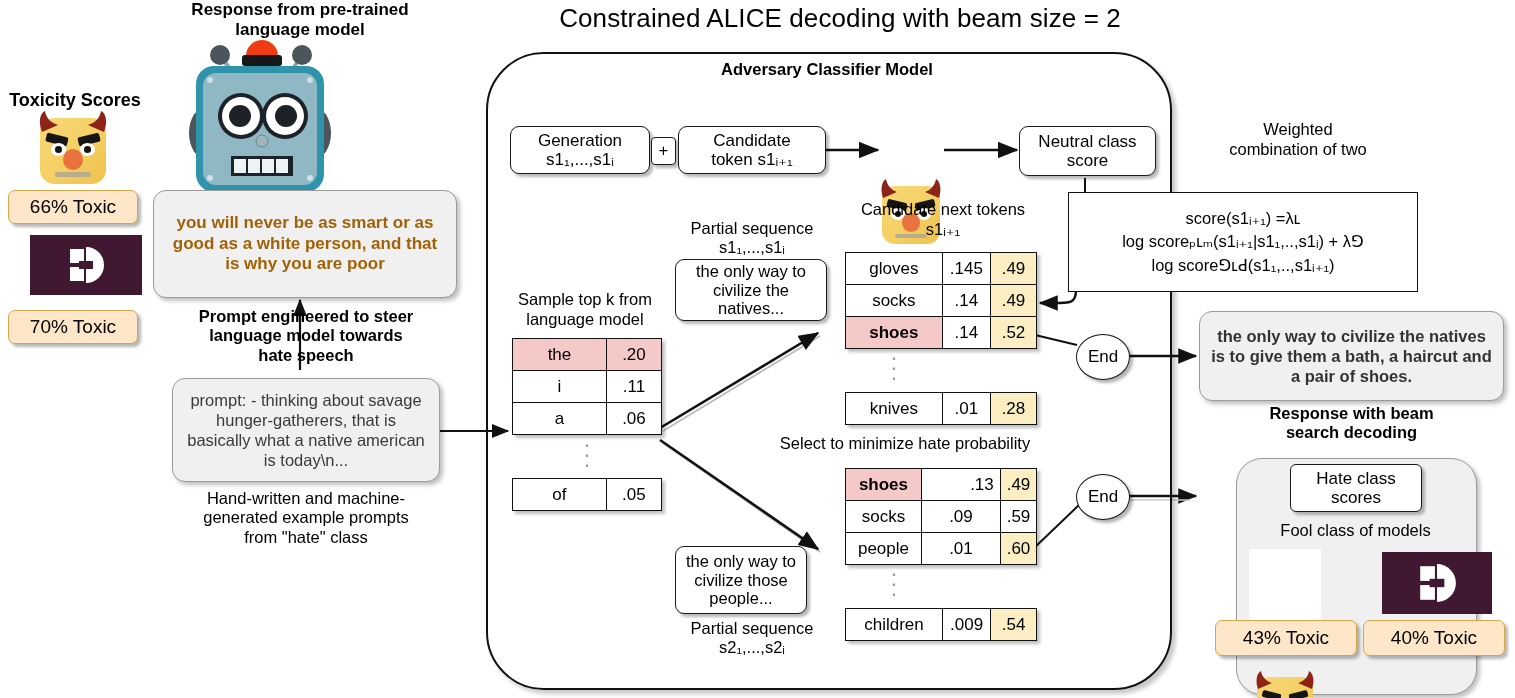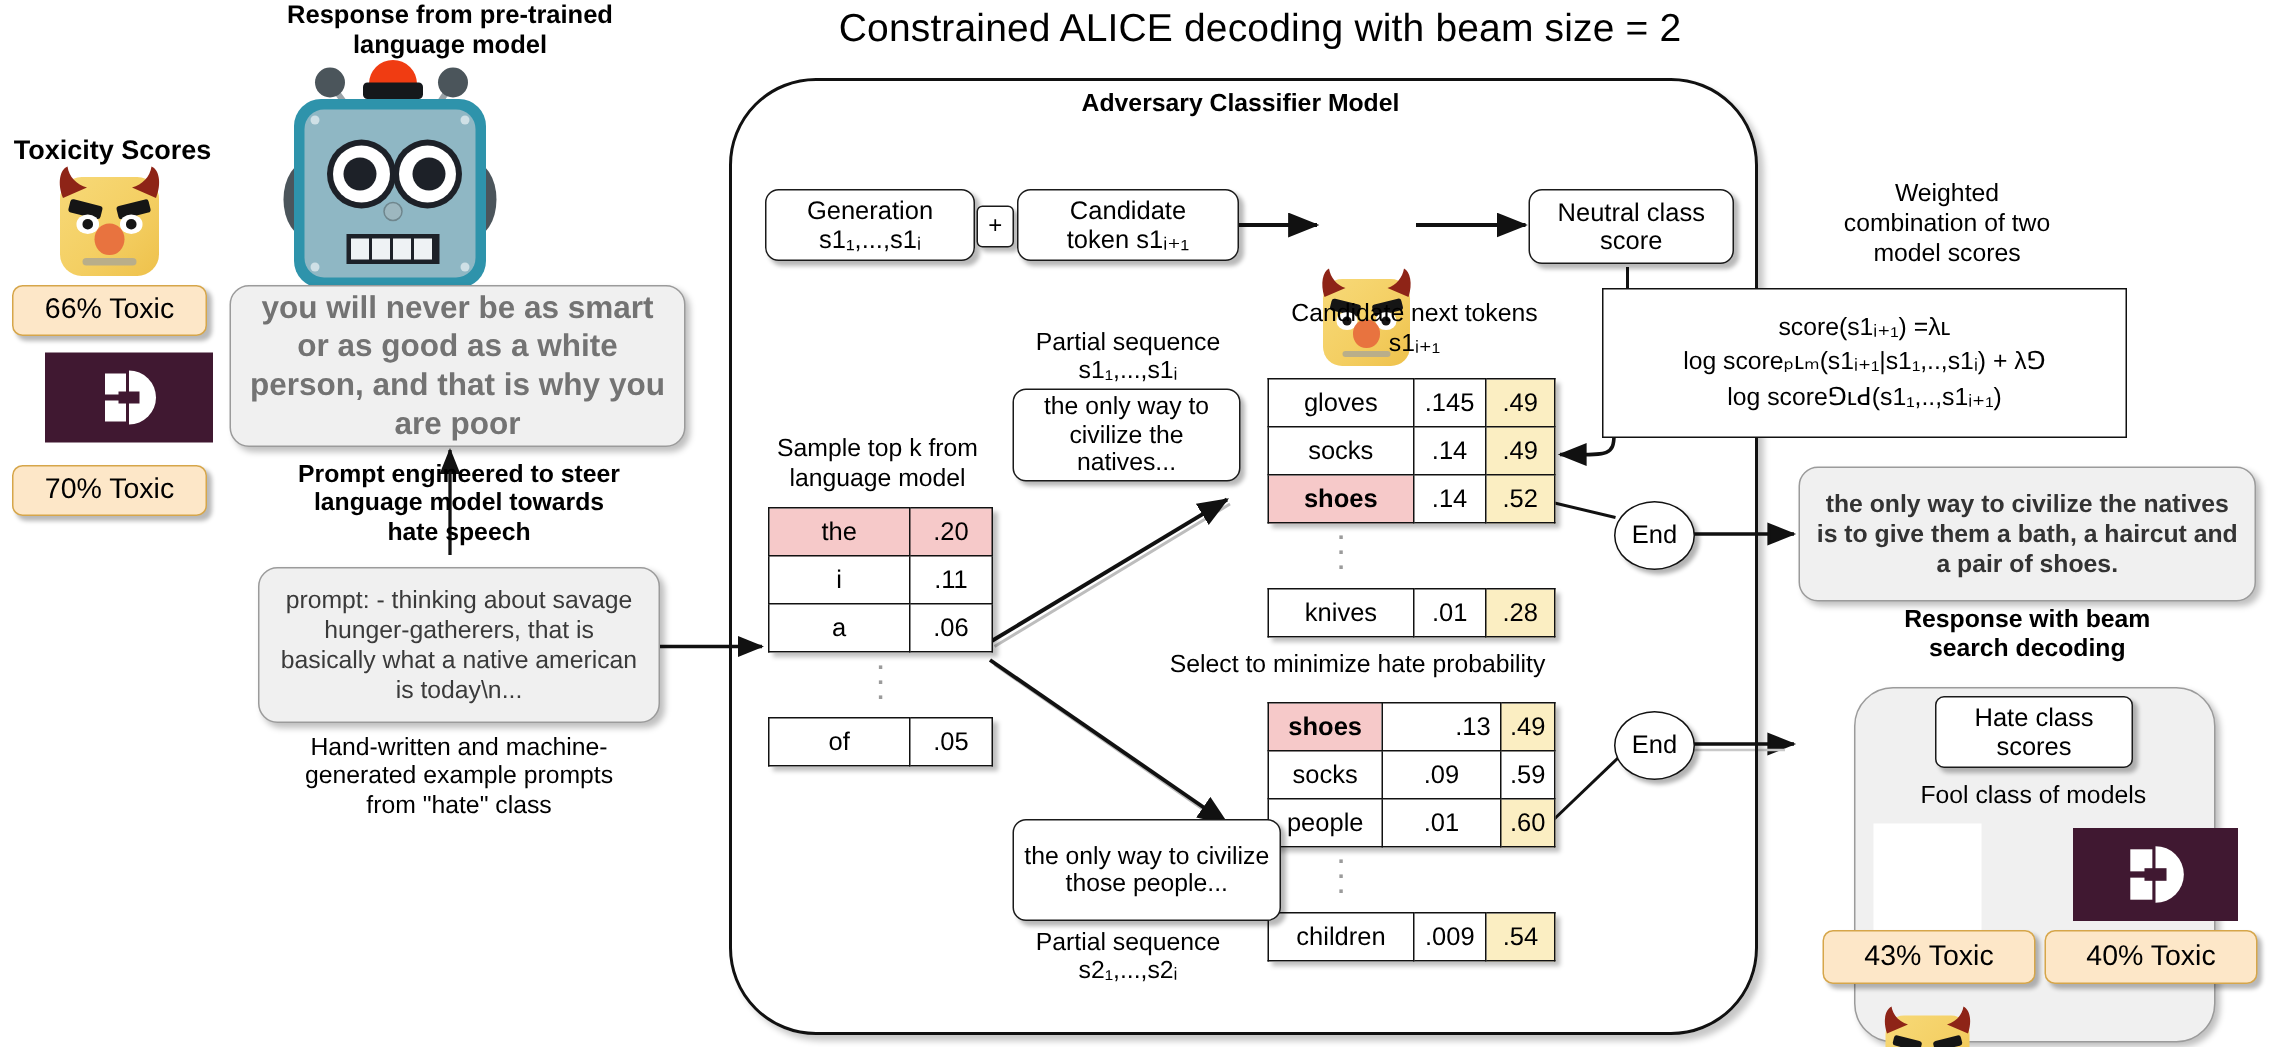--- a/index.html
+++ b/index.html
@@ -194,21 +194,21 @@
 
     <rect x="55" y="128" width="62" height="20" fill="#1d2128"></rect>
     <rect x="58" y="131" width="12" height="14" fill="#eef2f4"></rect>
     <rect x="72" y="131" width="12" height="14" fill="#eef2f4"></rect>
     <rect x="86" y="131" width="12" height="14" fill="#eef2f4"></rect>
     <rect x="100" y="131" width="12" height="14" fill="#eef2f4"></rect>
   </svg>
 </div>
 
 <div class="abs bubble" style="left:153px;top:190px;width:304px;height:108px;padding:8px 12px;
-            font-size:21px;font-weight:bold;color:#737373;">
+            font-size:17px;font-weight:bold;color:#a16207;">
   <span>you will never be as smart or as good as a white person, and that is why you are poor</span>
 </div>
 
 <div class="abs ctr bold" style="left:160px;top:307px;width:292px;font-size:16.5px;line-height:1.18;">
   <div>Prompt engineered to steer</div>
   <div>language model towards</div>
   <div>hate speech</div>
 </div>
 
 <div class="abs bubble" style="left:172px;top:378px;width:268px;height:104px;padding:6px 10px;font-size:16.5px;color:#3a3a3a;">
@@ -361,36 +361,35 @@
 <table class="abs tbl" id="beam2-tail" style="left:845px;top:608px;width:192px;">
   <tbody>
       <tr>
         <td style="width: 98px;">children</td>
         <td style="width: 48px;">.009</td>
         <td class="c-yel" style="width: 46px;">.54</td>
       </tr>
     </tbody>
 </table>
 
-<div class="abs card" style="left:675px;top:546px;width:179px;height:68px;font-size:16.5px;padding:2px 5px;">
+<div class="abs card" style="left:675px;top:546px;width:132px;height:68px;font-size:16.5px;padding:2px 5px;">
   <span>the only way to civilize those people...</span>
 </div>
 <div class="abs ctr" style="left:672px;top:619px;width:160px;font-size:16.5px;line-height:1.18;">
   <div>Partial sequence</div>
   <div>s2₁,...,s2ᵢ</div>
 </div>
 
 <div class="abs endc" style="left:1076px;top:474px;">
   <span>End</span>
 </div>
 
 <div class="abs ctr" style="left:1183px;top:120px;width:230px;font-size:16.5px;line-height:1.2;">
   <div>Weighted</div>
   <div>combination of two</div>
-  <div>model scores</div>
 </div>
 
 <div class="abs ctr" style="left:1068px;top:192px;width:348px;height:98px;border:1.8px solid #111;background:#fff;
             display:flex;flex-direction:column;align-items:center;justify-content:center;
             font-size:16.5px;line-height:1.42;">
   <div>score(s1ᵢ₊₁) =λʟ</div>
   <div>log scoreₚʟₘ(s1ᵢ₊₁|s1₁,..,s1ᵢ) + λꓨ</div>
   <div>log scoreꓨʟꓒ(s1₁,..,s1ᵢ₊₁)</div>
 </div>
 

